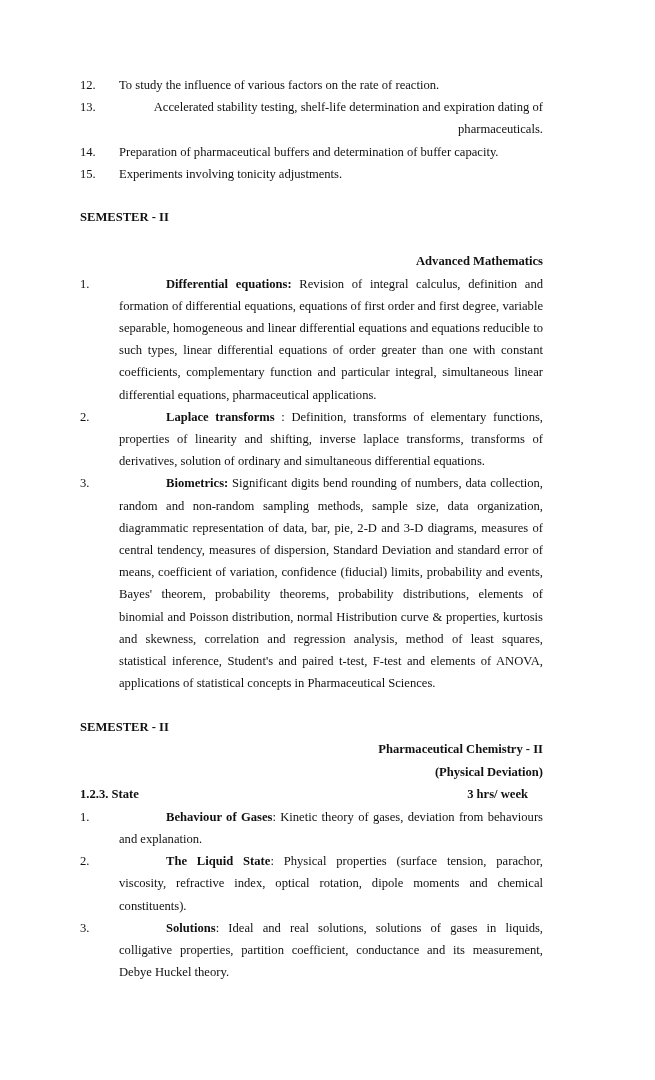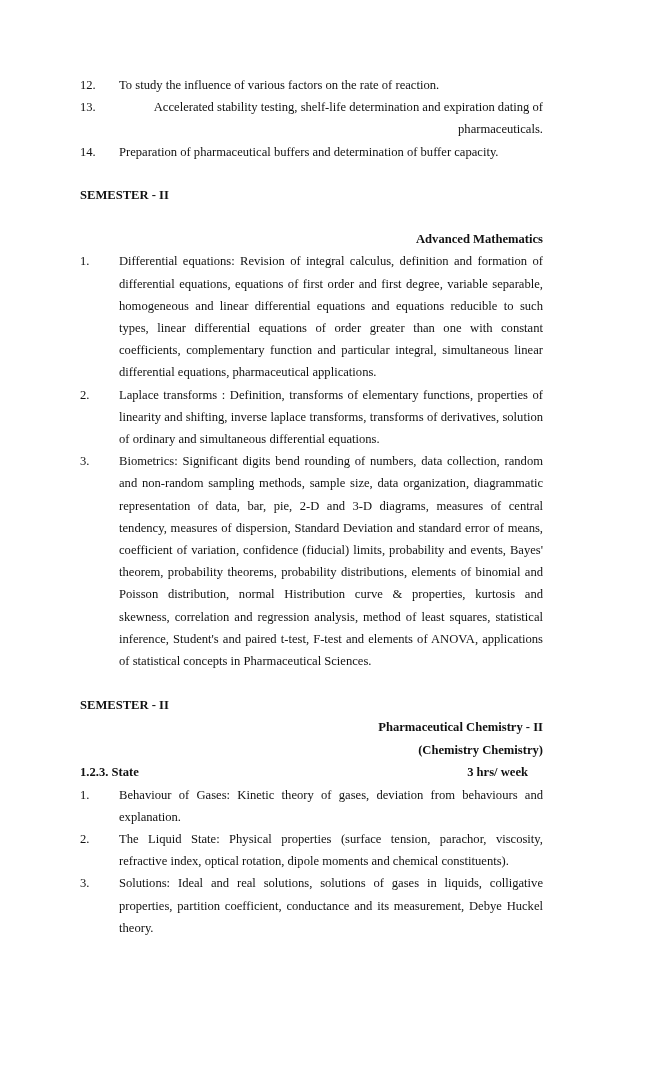--- a/index.html
+++ b/index.html
@@ -2,21 +2,21 @@
 <html><head>
 <meta charset="utf-8">
 <style>
   html, body { margin: 0; padding: 0; background: #ffffff; }
   body { width: 655px; height: 1080px; position: relative; overflow: hidden;
          font-family: "Liberation Serif", serif; font-size: 12.6px; color: #111; }
   .page { position: absolute; left: 80px; top: 74px; width: 463px; }
   .item { display: flex; line-height: 22.2px; }
   .num { width: 39px; flex: none; }
   .txt { flex: 1; text-align: justify; }
-  .b { font-weight: normal; }
+  .b { font-weight: bold; margin-left: 47px; }
   .sem { font-weight: bold; line-height: 22px; }
   .center { text-align: right; font-weight: bold; line-height: 22.5px; }
   .theory { display: flex; justify-content: space-between; font-weight: bold; line-height: 22.5px; padding-right: 15px; }
 </style>
 </head>
 <body>
 
 <div class="page">
 
   <div>
@@ -24,20 +24,24 @@
       <span class="num">12.</span>
       <span class="txt">To study the influence of various factors on the rate of reaction.</span>
     </div>
     <div class="item">
       <span class="num">13.</span>
       <span class="txt" style="text-align:right">Accelerated stability testing, shelf-life determination and expiration dating of pharmaceuticals.</span>
     </div>
     <div class="item">
       <span class="num">14.</span>
       <span class="txt">Preparation of pharmaceutical buffers and determination of buffer capacity.</span>
+    </div>
+    <div class="item">
+      <span class="num">15.</span>
+      <span class="txt">Experiments involving tonicity adjustments.</span>
     </div>
   </div>
 
   <div style="height:21px"></div>
   <div class="sem">SEMESTER - II</div>
   <div style="height:22px"></div>
   <div class="center">Advanced Mathematics</div>
 
   <div>
     <div class="item">
@@ -50,21 +54,21 @@
     </div>
     <div class="item">
       <span class="num">3.</span>
       <span class="txt"><span class="b">Biometrics:</span><span> Significant digits bend rounding of numbers, data collection, random and non-random sampling methods, sample size, data organization, diagrammatic representation of data, bar, pie, 2-D and 3-D diagrams, measures of central tendency, measures of dispersion, Standard Deviation and standard error of means, coefficient of variation, confidence (fiducial) limits, probability and events, Bayes' theorem, probability theorems, probability distributions, elements of binomial and Poisson distribution, normal Histribution curve &amp; properties, kurtosis and skewness, correlation and regression analysis, method of least squares, statistical inference, Student's and paired t-test, F-test and elements of ANOVA, applications of statistical concepts in Pharmaceutical Sciences.</span></span>
     </div>
   </div>
 
   <div style="height:22px"></div>
   <div class="sem">SEMESTER - II</div>
   <div class="center">Pharmaceutical Chemistry - II</div>
-  <div class="center">(Chemistry Chemistry)</div>
+  <div class="center">(Physical Deviation)</div>
   <div class="theory">
     <span>1.2.3. State</span>
     <span>3 hrs/ week</span>
   </div>
 
   <div>
     <div class="item">
       <span class="num">1.</span>
       <span class="txt"><span class="b">Behaviour of Gases</span><span>: Kinetic theory of gases, deviation from behaviours and explanation.</span></span>
     </div>

